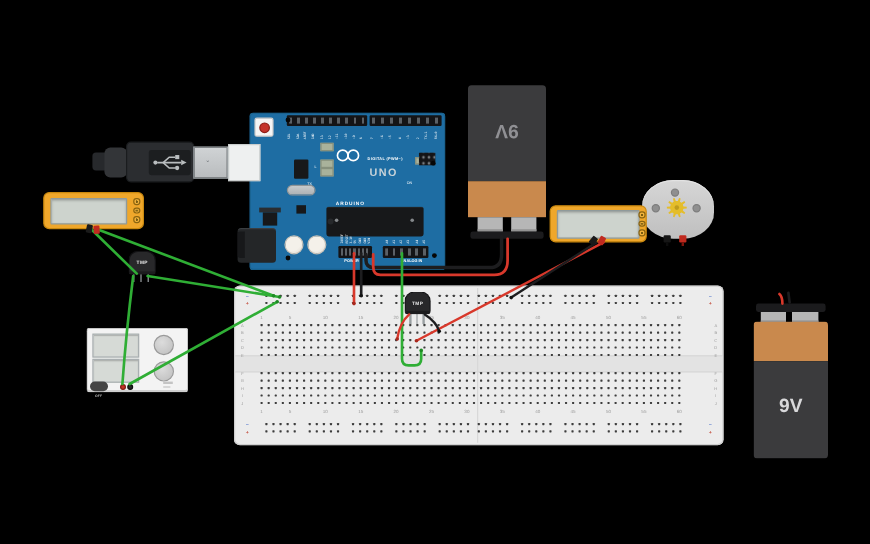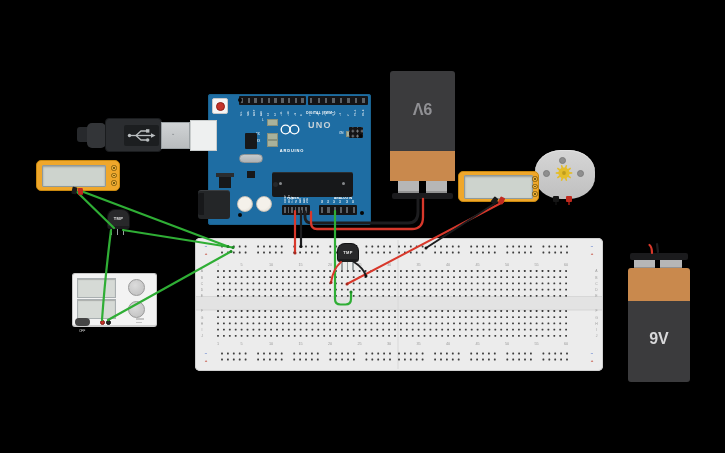--- a/index.html
+++ b/index.html
@@ -6,21 +6,21 @@
   body{font-family:"Liberation Sans",sans-serif;}
   .stage{position:relative;width:725px;height:453px;background:#000;overflow:hidden;}
   .abs{position:absolute;}
   .comp{position:absolute;}
   
   .ar-board{position:absolute;left:18px;top:0;width:163px;height:131px;background:#1e6da3;border-radius:3px;box-shadow:inset 0 0 0 1px #1a628f;}
   .hdr{position:absolute;background:#141416;border-radius:1px;}
   .hdr i{position:absolute;left:2px;right:2px;top:2.2px;bottom:2.2px;display:block;
      background:repeating-linear-gradient(90deg,#5b6065 0 var(--s,2.4px),transparent var(--s,2.4px) var(--p,6.7px));}
   .vlab{position:absolute;transform:rotate(-90deg);transform-origin:0 0;white-space:nowrap;line-height:1;color:#fff;font-family:"DejaVu Sans Mono",monospace;}
-  .silk{position:absolute;color:#fff;line-height:1;}
+  .silk{position:absolute;color:#fff;line-height:1;margin-top:19px;}
   .led{position:absolute;background:#a9b29b;border:0.5px solid #87907c;}
   .mhole{position:absolute;width:4px;height:4px;border-radius:50%;background:#060606;}
   
   .mmbody{position:absolute;background:#efa72b;border:1.5px solid #c9880e;border-radius:5px;box-sizing:border-box;}
   .mmdisp{position:absolute;background:#cdd3cd;border:1px solid #8f9a9b;box-shadow:inset 0 1px 2px rgba(0,0,0,.25);border-radius:1px;}
   .mmbtn{position:absolute;width:5.2px;height:5.2px;border-radius:50%;background:radial-gradient(#7a5c10 0.9px,#f0b23c 1.1px);border:0.8px solid #8a6410;box-sizing:border-box;}
   .probe{position:absolute;width:4.5px;height:6.5px;border-radius:1px;z-index:70;}
   
   .psud{position:absolute;background:#d6dad6;border:1px solid #a9afb1;box-shadow:inset 0 1px 1px rgba(0,0,0,.2);}
   .knob{position:absolute;width:17px;height:17px;border-radius:50%;background:radial-gradient(circle at 40% 35%,#dcdcdc,#bdbdbd);border:1px solid #999;box-sizing:border-box;}

